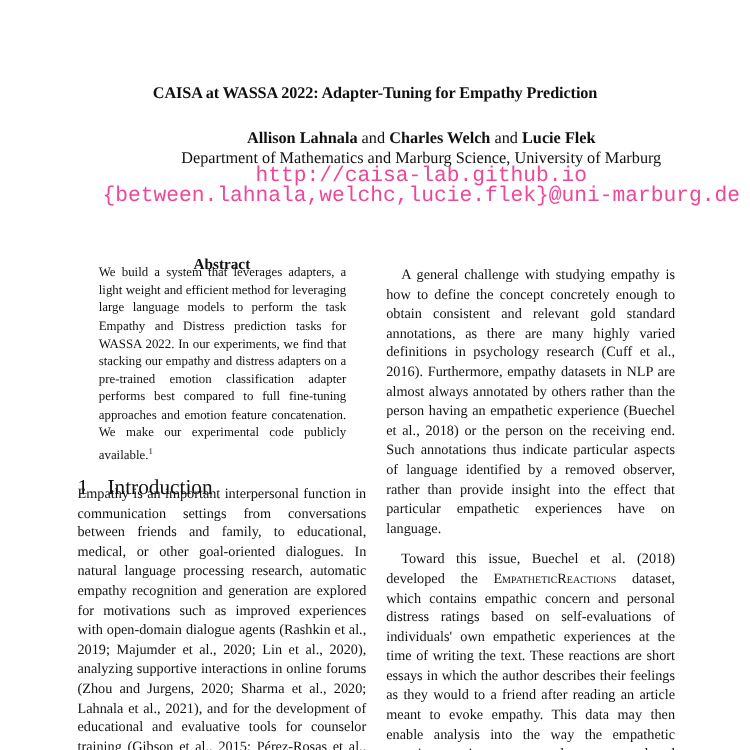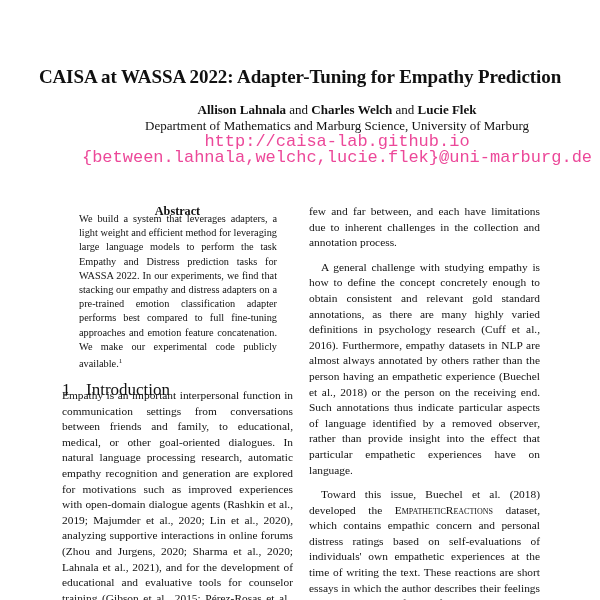--- a/index.html
+++ b/index.html
@@ -1,19 +1,19 @@
 <!DOCTYPE html>
 <html><head>
 <meta charset="utf-8">
 <style>
   html, body { margin:0; padding:0; background:#fff; }
   body { width:600px; height:600px; overflow:hidden; position:relative;
          font-family:"Liberation Serif", serif; color:#111; }
   .title { position:absolute; top:66px; left:0; width:600px; text-align:center;
-           font-size:19px; font-weight:bold; letter-spacing:-0.1px; }
+           font-size:13px; font-weight:bold; letter-spacing:-0.1px; }
   .authors { position:absolute; top:102px; left:0; width:600px; text-align:center;
              font-size:13px; line-height:16px;margin-left:37px; }
   .authors b { font-weight:bold; }
   .mono { font-family:Liberation Mono, monospace; font-size:17px; color:#ec4899; }
   .col { position:absolute; top:0; width:231px; font-size:11.4px; line-height:15.6px;
          text-align:justify; }
   .left { left:62px; }
   .right { left:309px; }
   .abs-head { position:absolute; top:204px; left:62px; width:231px; text-align:center;
               font-weight:bold; font-size:12.2px; }
@@ -51,16 +51,15 @@
 
 <div class="sec">
   <span class="num">1</span><span>Introduction</span>
 </div>
 
 <div class="col left" style="top:388px;">
   <p class="p">Empathy is an important interpersonal function in communication settings from conversations between friends and family, to educational, medical, or other goal-oriented dialogues. In natural language processing research, automatic empathy recognition and generation are explored for motivations such as improved experiences with open-domain dialogue agents (Rashkin et al., 2019; Majumder et al., 2020; Lin et al., 2020), analyzing supportive interactions in online forums (Zhou and Jurgens, 2020; Sharma et al., 2020; Lahnala et al., 2021), and for the development of educational and evaluative tools for counselor training (Gibson et al., 2015; Pérez-Rosas et al., 2017; Zhong et al., 2020) in addition to other educational domains (Wambsganss et al., 2021). Yet empathy pre-</p>
 </div>
 
 <div class="col right" style="top:204px;">
-  <p class="p">few and far between, and each have limitations due to inherent challenges in the collection and annotation process.</p>
   <p class="p indent" style="margin-top:9px;">A general challenge with studying empathy is how to define the concept concretely enough to obtain consistent and relevant gold standard annotations, as there are many highly varied definitions in psychology research (Cuff et al., 2016). Furthermore, empathy datasets in NLP are almost always annotated by others rather than the person having an empathetic experience (Buechel et al., 2018) or the person on the receiving end. Such annotations thus indicate particular aspects of language identified by a removed observer, rather than provide insight into the effect that particular empathetic experiences have on language.</p>
   <p class="p indent" style="margin-top:9px;"><span>Toward this issue, Buechel et al. (2018) developed the </span><span class="sc">EmpatheticReactions</span><span> dataset, which contains empathic concern and personal distress ratings based on self-evaluations of individuals' own empathetic experiences at the time of writing the text. These reactions are short essays in which the author describes their feelings as they would to a friend after reading an article meant to evoke empathy. This data may then enable analysis into the way the empathetic experiences impact or relate to produced language. The </span></p>
 </div>
 
 </body></html>

